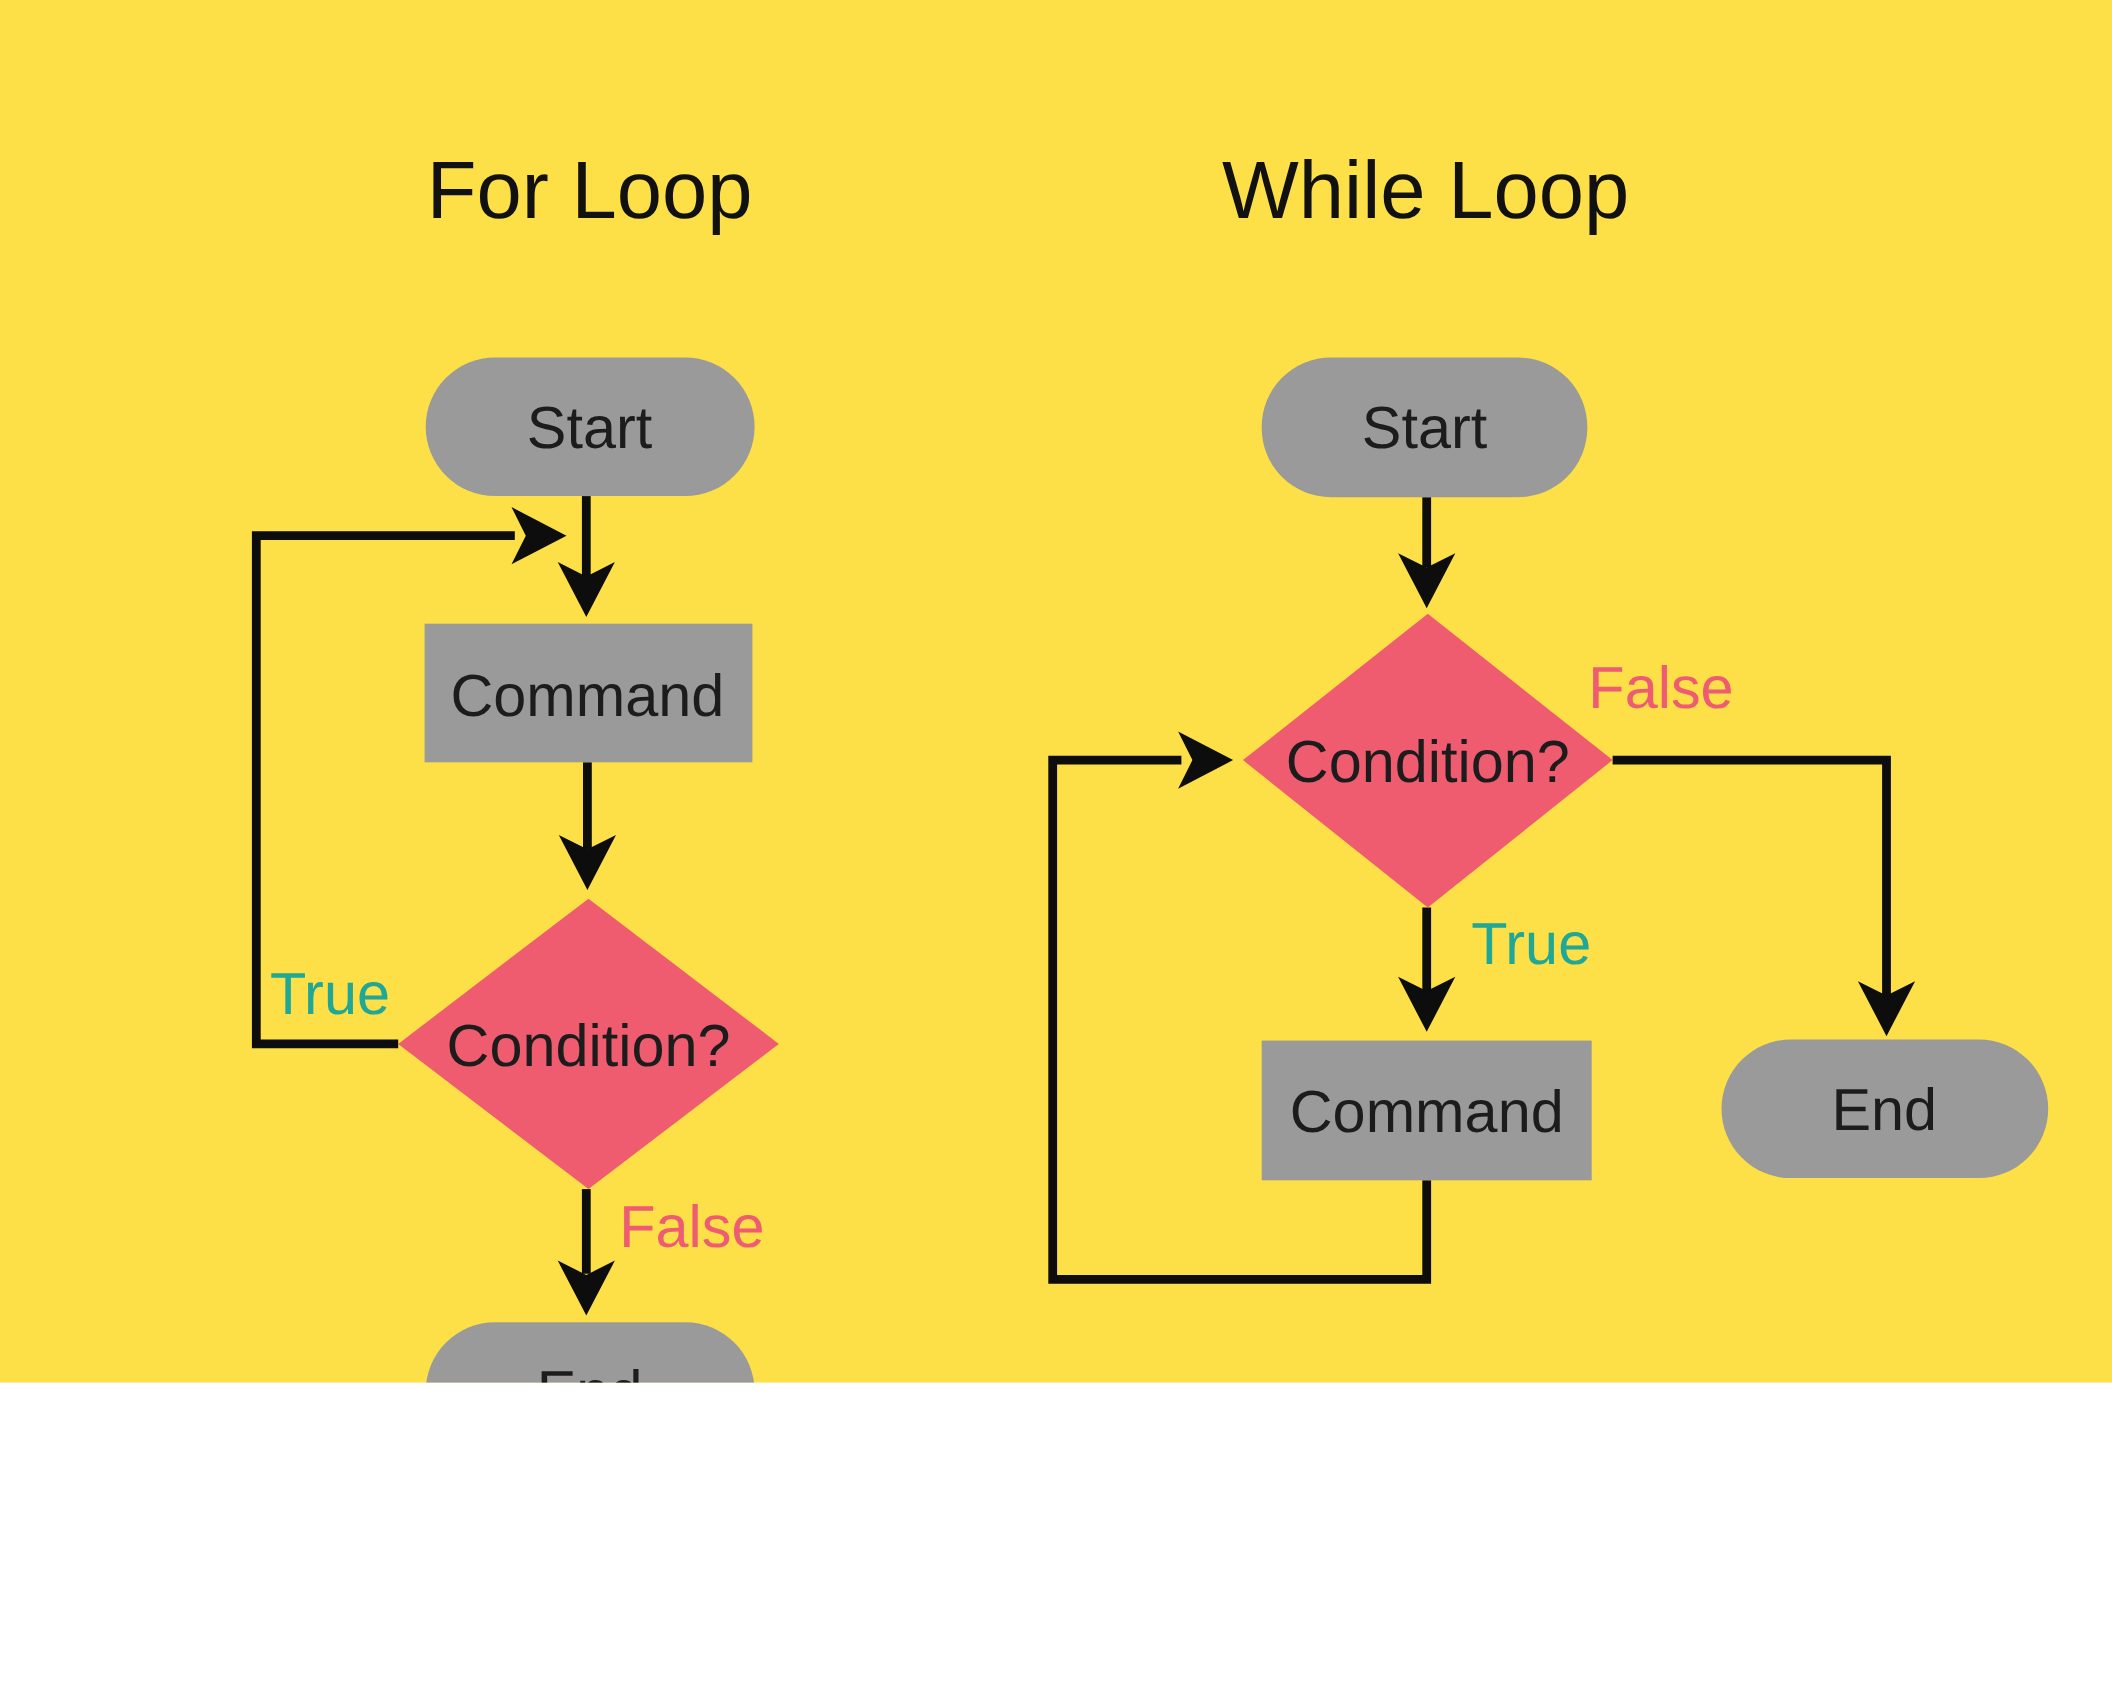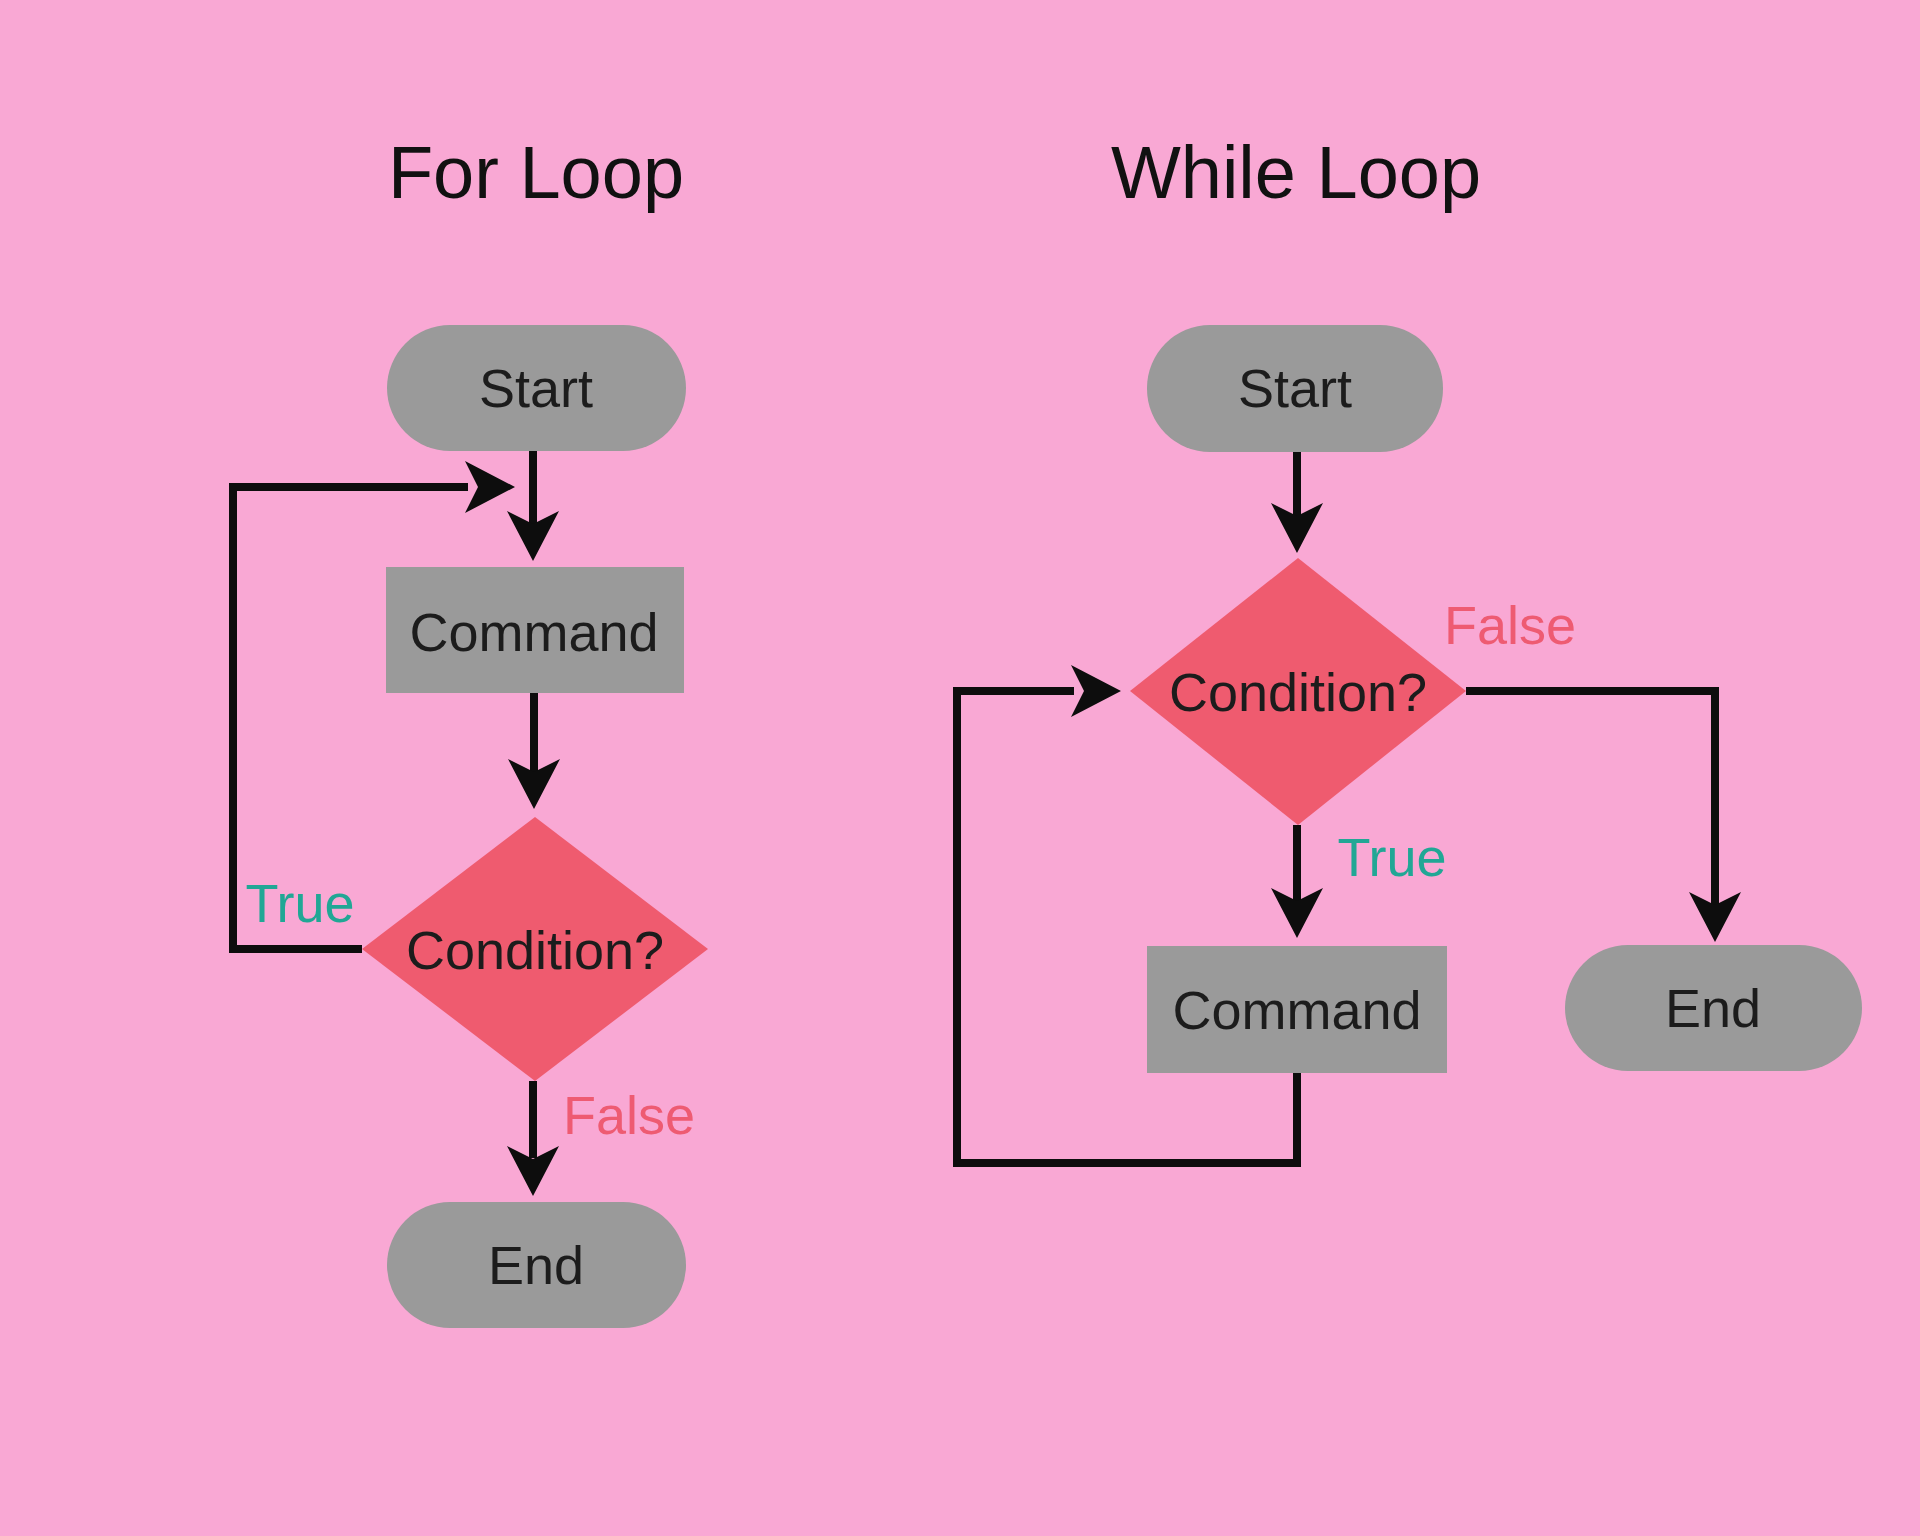--- a/index.html
+++ b/index.html
@@ -3,22 +3,22 @@
 <meta charset="utf-8">
 <style>
   html, body {
     margin: 0;
     padding: 0;
     background: #ffffff;
   }
   .canvas {
     position: relative;
     width: 1920px;
-    height: 1536px;
-    background: #f9a8d4;
+    height: 1257px;
+    background: #fde047;
     overflow: hidden;
   }
   svg { display: block; }
   text {
     font-family: "Liberation Sans", "DejaVu Sans", sans-serif;
     text-anchor: middle;
   }
   .title-text  { font-size: 74px; }
   .node-label  { font-size: 54px; }
   .branch-label{ font-size: 54px; }

